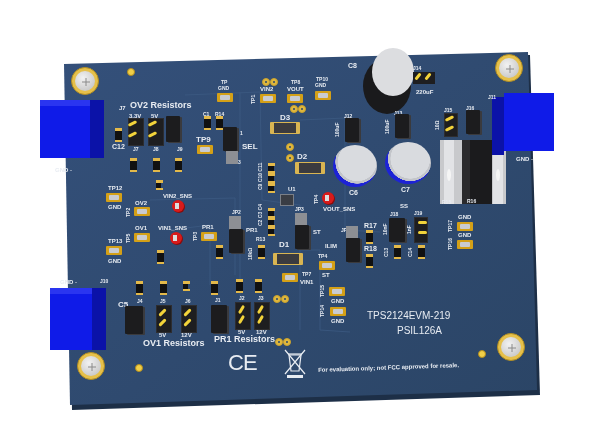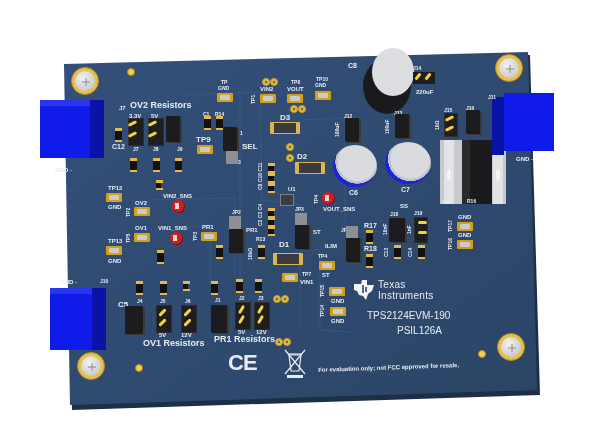--- a/index.html
+++ b/index.html
@@ -295,30 +295,22 @@
   <div class="tp" style="left:457px;top:240px"></div>
   <span class="lbl s5 rot" style="left:448px;top:250px">TP16</span>
 
   <div class="tp" style="left:329px;top:287px"></div>
   <span class="lbl s5 rot" style="left:320px;top:297px">TP15</span>
   <span class="lbl s6" style="left:331px;top:298px">GND</span>
   <div class="tp" style="left:330px;top:307px"></div>
   <span class="lbl s5 rot" style="left:320px;top:317px">TP14</span>
   <span class="lbl s6" style="left:331px;top:318px">GND</span>
 
-  <div class="el" style="left:352px;top:276px;width:110px;height:30px">
-    <svg width="24" height="24" viewBox="0 0 24 24" style="position:absolute;left:0;top:2px">
-      <path d="M2 6 L9 6 L10 2 L15 2 L15 7 L22 7 L20 13 L16 16 L14 22 L11 18 L7 17 L5 13 L2 12 Z" fill="#f1f3f6"></path>
-      <path d="M11 7 L11 15 M14 9 L14 14" stroke="#2f4a6b" stroke-width="1.6"></path>
-    </svg>
-    <span class="lbl s10" style="left:26px;top:4px;font-weight:normal;letter-spacing:0.3px">Texas</span>
-    <span class="lbl s10" style="left:26px;top:15px;font-weight:normal;letter-spacing:0.3px">Instruments</span>
-  </div>
-
-  <span class="lbl s10" style="left:367px;top:311px;font-weight:normal;font-size:10px">TPS2124EVM-190</span>
+
+  <span class="lbl s10" style="left:367px;top:311px;font-weight:normal;font-size:10px">TPS2124EVM-219</span>
   <span class="lbl s10" style="left:397px;top:326px;font-weight:normal;font-size:10px">PSIL126A</span>
 
   <span class="lbl s6" style="left:60px;top:279px">GND -</span>
   <span class="lbl s5" style="left:100px;top:279px">J10</span>
   <div class="smd" style="left:136px;top:283px"></div>
   <div class="smd" style="left:160px;top:283px"></div>
   <div class="smd" style="left:183px;top:283px;width:5px;height:6px"></div>
   <div class="smd" style="left:211px;top:283px"></div>
   <div class="smd" style="left:236px;top:281px"></div>
   <div class="smd" style="left:255px;top:281px"></div>
@@ -353,21 +345,21 @@
     <div class="pin" style="left:256px;top:318px;transform:rotate(-60deg)"></div>
   <span class="lbl s6" style="left:256px;top:329px">12V</span>
   <span class="lbl s9" style="left:214px;top:335px">PR1 Resistors</span>
   <div class="via" style="left:275px;top:338px"></div>
     <div class="via" style="left:283px;top:338px"></div>
 
   <div class="hole" style="left:83px;top:79px;left:127px;top:68px"></div>
   <div class="hole" style="left:135px;top:364px"></div>
   <div class="hole" style="left:478px;top:350px"></div>
 
-  <span class="lbl" style="left:228px;top:352px;font-size:22px;font-weight:bold;letter-spacing:-1px">CE</span>
+  <span class="lbl" style="left:228px;top:352px;font-size:22px;font-weight:normal;letter-spacing:-1px">CE</span>
   <svg class="el" style="left:284px;top:349px" width="22" height="30" viewBox="0 0 22 30">
     <path d="M5 6 H17 L15 22 H7 Z" fill="none" stroke="#e8ecf2" stroke-width="1.2"></path>
     <path d="M4 5 H18" stroke="#e8ecf2" stroke-width="1.2"></path>
     <path d="M1 1 L21 25 M21 1 L1 25" stroke="#e8ecf2" stroke-width="1.2"></path>
     <rect x="3" y="26" width="16" height="3" fill="#e8ecf2"></rect>
   </svg>
 
   <span class="lbl s6" style="left:318px;top:367px;transform:rotate(-2deg);transform-origin:left top">For evaluation only; not FCC approved for resale.</span>
 </div>
 

